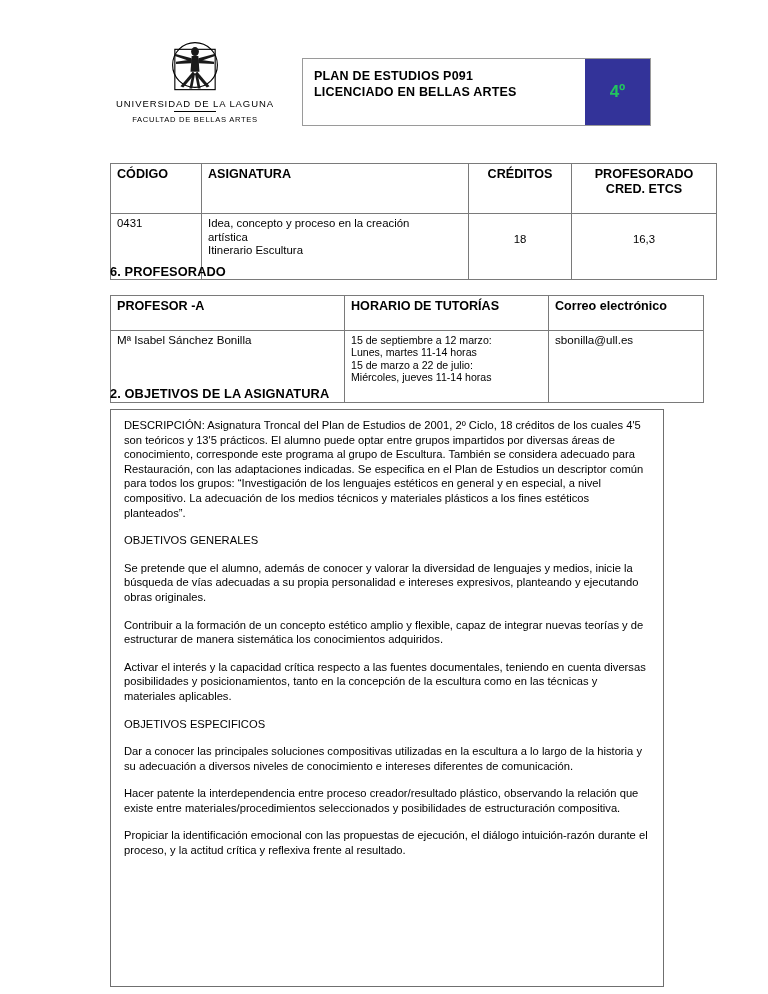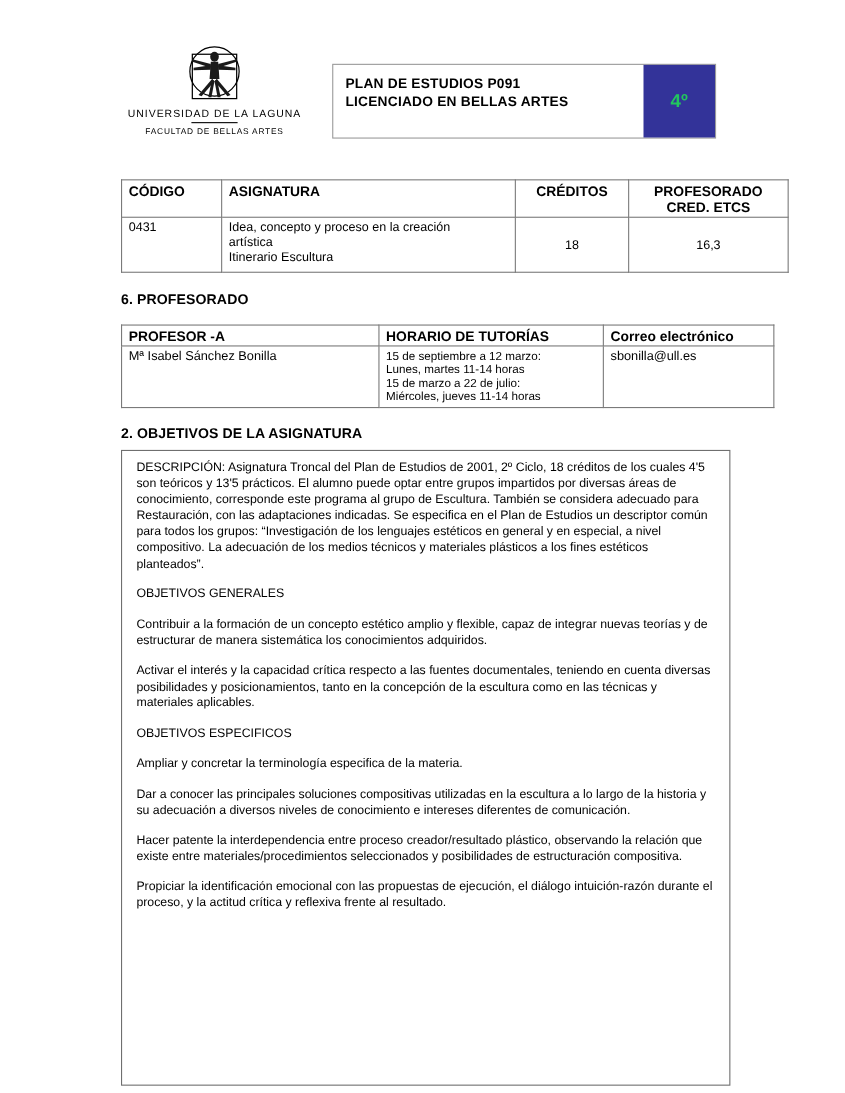--- a/index.html
+++ b/index.html
@@ -106,21 +106,21 @@
 
   
   .doc-table {
     position: absolute;
     border-collapse: collapse;
     table-layout: fixed;
     font-size: 11.4px;
   }
   .doc-table td, .doc-table th {
     border: 1px solid #7a7a7a;
-    padding: 3px 6px 0 6px;
+    padding: 3px 6px 16px 6px;
     vertical-align: top;
     text-align: left;
     font-weight: normal;
     line-height: 13.6px;
     margin-top: 40px;
   }
   .doc-table th {
     font-weight: bold;
     font-size: 12.6px;
     line-height: 15px;
@@ -278,22 +278,22 @@
         <td class="t-mail">sbonilla@ull.es</td>
       </tr>
     </tbody>
   </table>
 
   <div class="section-heading" id="heading-objetivos">2. OBJETIVOS DE LA ASIGNATURA</div>
 
   <div class="objectives-box">
     <p>DESCRIPCIÓN: Asignatura Troncal del Plan de Estudios de 2001,  2º Ciclo, 18 créditos de los cuales 4'5 son teóricos y 13'5 prácticos. El alumno puede optar entre grupos impartidos por diversas áreas de conocimiento, corresponde este programa al grupo de Escultura. También se considera adecuado para Restauración, con las adaptaciones indicadas. Se especifica en el Plan de Estudios un descriptor común para todos los grupos: “Investigación de los lenguajes estéticos en general y en especial, a nivel compositivo. La adecuación de los medios técnicos y materiales plásticos a los fines estéticos planteados”.</p>
     <p class="sub-heading">OBJETIVOS GENERALES</p>
+    <p>Se pretende que el alumno, además de conocer y valorar la diversidad de lenguajes y medios, inicie la búsqueda de vías adecuadas a su propia personalidad e intereses expresivos, planteando y ejecutando obras originales.</p>
     <p>Contribuir a la formación de un concepto estético amplio y flexible, capaz de integrar nuevas teorías y de estructurar de manera sistemática los conocimientos adquiridos.</p>
     <p>Activar el interés y la capacidad crítica respecto a las fuentes documentales, teniendo en cuenta diversas posibilidades y posicionamientos, tanto en la concepción de la escultura como en las técnicas y materiales aplicables.</p>
     <p class="sub-heading">OBJETIVOS ESPECIFICOS</p>
-    <p>Ampliar y concretar la terminología especifica de la materia.</p>
     <p>Dar a conocer las principales soluciones compositivas utilizadas en la escultura a lo largo de la historia y su adecuación a diversos niveles de conocimiento e intereses diferentes de comunicación.</p>
     <p>Hacer patente la interdependencia entre proceso creador/resultado plástico, observando la relación que existe entre materiales/procedimientos seleccionados y posibilidades de estructuración compositiva.</p>
     <p>Propiciar la identificación emocional con las propuestas de ejecución, el diálogo intuición-razón durante el proceso, y la actitud crítica y reflexiva frente al resultado.</p>
   </div>
 
 </div>
 
 </body></html>

